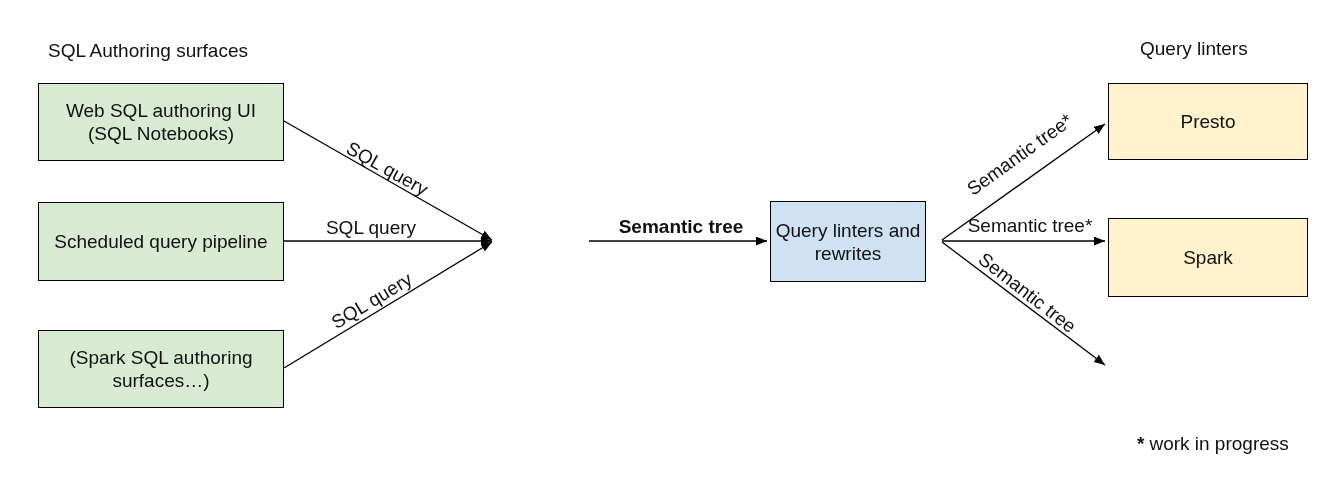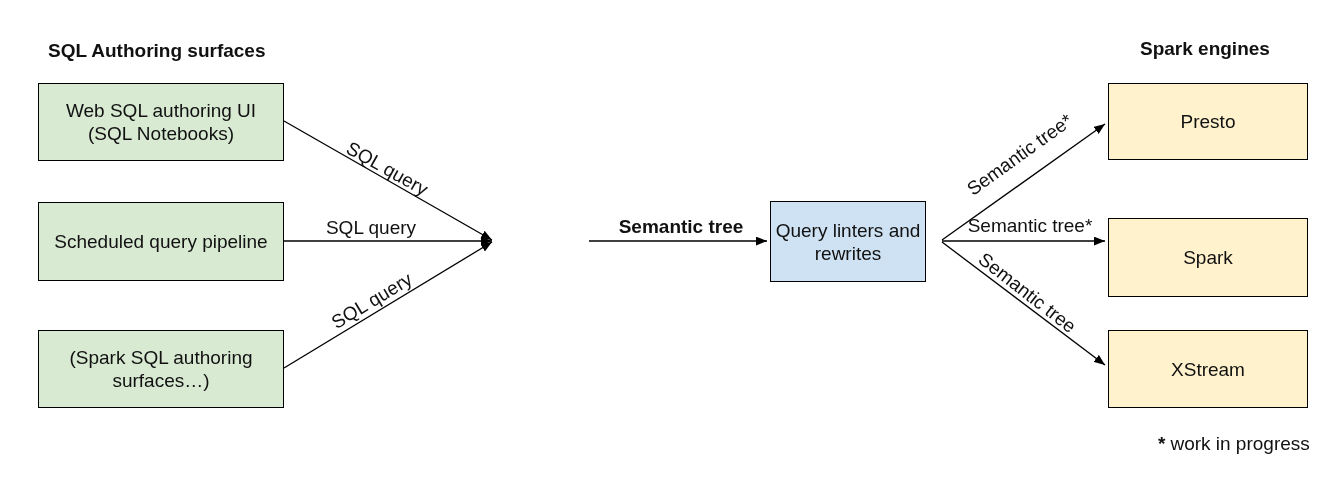--- a/index.html
+++ b/index.html
@@ -18,21 +18,21 @@
     width:1321px;
     height:483px;
     background:var(--bg);
     overflow:hidden;
   }
   .arrows{position:absolute;left:0;top:0;}
   .arrows line{stroke:var(--arrow);stroke-width:1.3px;}
   .heading{
     position:absolute;
     font-size:19px;
-    font-weight:bold;
+    font-weight:normal;
     white-space:nowrap;
   }
   .box{
     position:absolute;
     box-sizing:border-box;
     border:1.4px solid var(--border);
     display:flex;
     align-items:center;
     justify-content:center;
     text-align:center;
@@ -47,21 +47,20 @@
     position:absolute;
     font-size:19px;
     white-space:nowrap;
     transform:translate(-50%,-50%);
   }
   .bold{font-weight:bold;}
   .footnote{
     position:absolute;
     font-size:19px;
     white-space:nowrap;
-    margin-left:21px;
   }
   .footnote .marker{font-weight:bold;margin-right:5px;}
 </style>
 </head>
 <body>
 
 <div class="canvas">
 
   <svg class="arrows" width="1321" height="483" viewBox="0 0 1321 483">
     <defs>
@@ -72,21 +71,21 @@
     <line x1="284" y1="121" x2="492" y2="240" marker-end="url(#ah)"></line>
     <line x1="284" y1="241" x2="492" y2="241" marker-end="url(#ah)"></line>
     <line x1="284" y1="368" x2="492" y2="242" marker-end="url(#ah)"></line>
     <line x1="589" y1="241" x2="767" y2="241" marker-end="url(#ah)"></line>
     <line x1="942" y1="240" x2="1105" y2="124" marker-end="url(#ah)"></line>
     <line x1="942" y1="241" x2="1105" y2="241" marker-end="url(#ah)"></line>
     <line x1="942" y1="242" x2="1105" y2="365" marker-end="url(#ah)"></line>
   </svg>
 
   <div class="heading" style="left:48px;top:40px">SQL Authoring surfaces</div>
-  <div class="heading" style="left:1140px;top:38px">Spark engines</div>
+  <div class="heading" style="left:1140px;top:38px">Query linters</div>
 
   <div class="box green" style="left:38px;top:83px;width:246px;height:78px">
     <span class="box-label">Web SQL authoring UI
 (SQL Notebooks)</span>
   </div>
   <div class="box green" style="left:38px;top:202px;width:246px;height:79px">
     <span class="box-label">Scheduled query pipeline</span>
   </div>
   <div class="box green" style="left:38px;top:330px;width:246px;height:78px">
     <span class="box-label">(Spark SQL authoring
@@ -97,23 +96,20 @@
     <span class="box-label">Query linters and
 rewrites</span>
   </div>
 
   <div class="box yellow" style="left:1108px;top:83px;width:200px;height:77px">
     <span class="box-label">Presto</span>
   </div>
   <div class="box yellow" style="left:1108px;top:218px;width:200px;height:79px">
     <span class="box-label">Spark</span>
   </div>
-  <div class="box yellow" style="left:1108px;top:330px;width:200px;height:78px">
-    <span class="box-label">XStream</span>
-  </div>
 
   <div class="edge-label" style="left:387px;top:169px;transform:translate(-50%,-50%) rotate(29.3deg)">SQL query</div>
   <div class="edge-label" style="left:371px;top:228px">SQL query</div>
   <div class="edge-label" style="left:372px;top:301px;transform:translate(-50%,-50%) rotate(-31.1deg)">SQL query</div>
 
   <div class="edge-label bold" style="left:681px;top:227px">Semantic tree</div>
 
   <div class="edge-label" style="left:1020px;top:155px;transform:translate(-50%,-50%) rotate(-35.7deg)">Semantic tree*</div>
   <div class="edge-label" style="left:1030px;top:226px">Semantic tree*</div>
   <div class="edge-label" style="left:1027px;top:293px;transform:translate(-50%,-50%) rotate(37.9deg)">Semantic tree</div>

